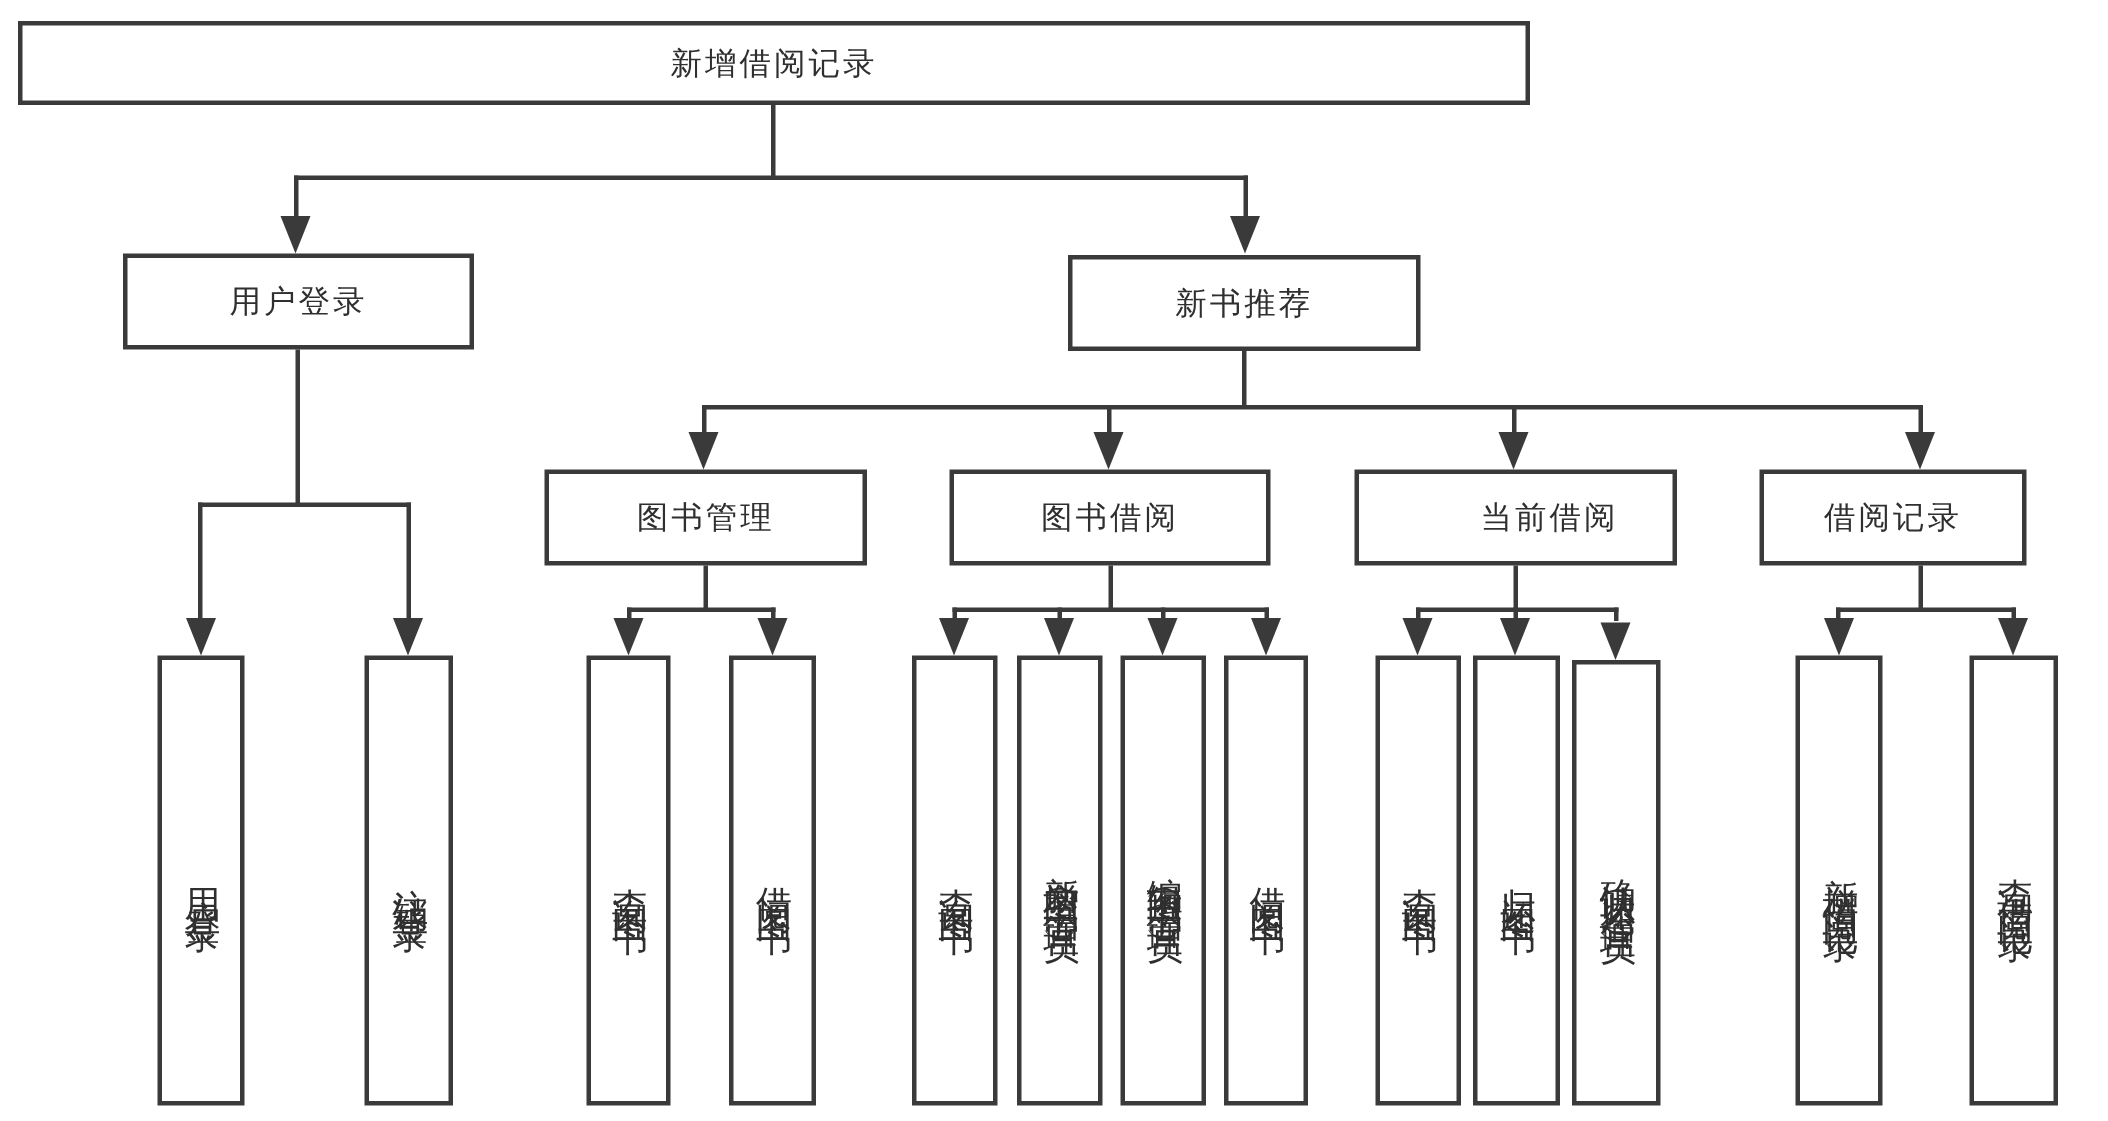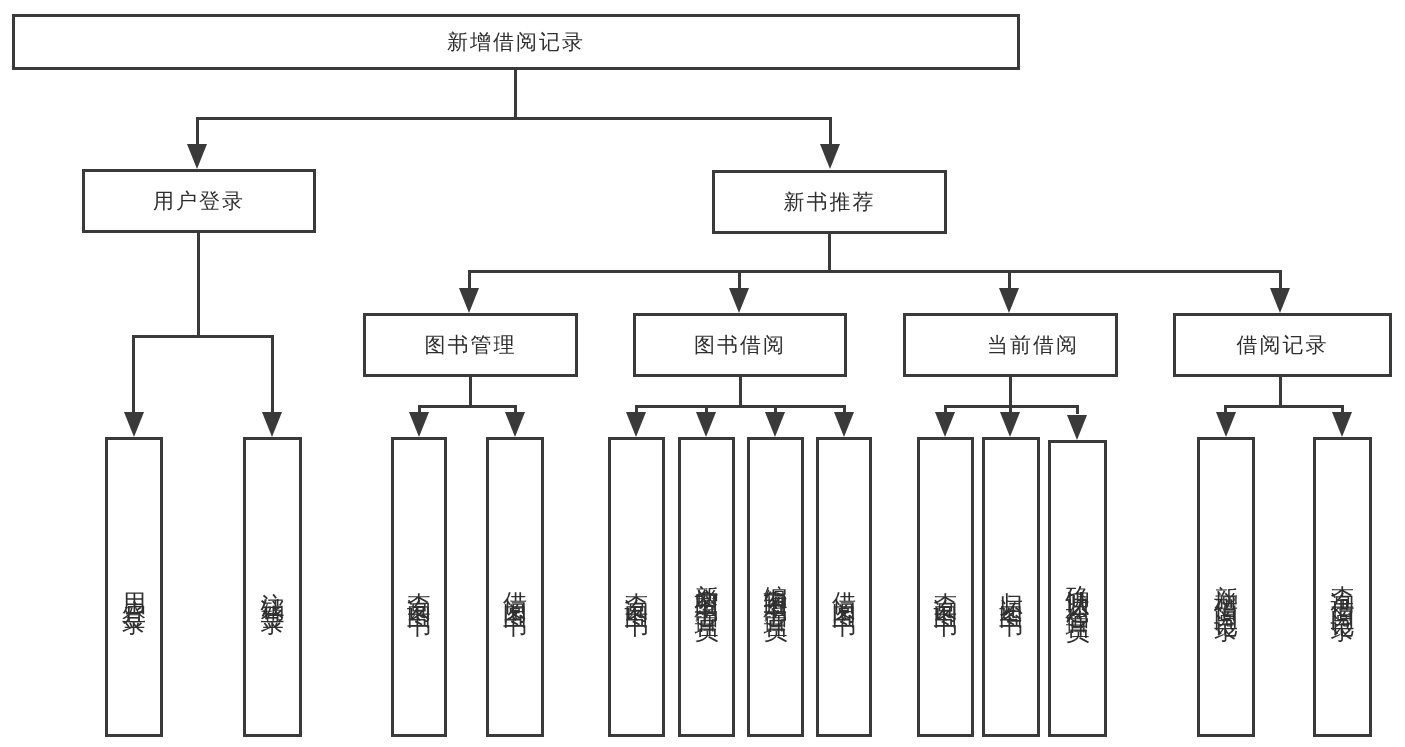--- a/index.html
+++ b/index.html
@@ -46,21 +46,21 @@
     white-space:nowrap;
   }
 
   
   #n-root{left:12px;top:14px;width:1008px;height:56px;}
   #n-user{left:82px;top:169px;width:234px;height:64px;}
   #n-book{left:712px;top:170px;width:235px;height:64px;}
   #n-rec {left:363px;top:313px;width:215px;height:64px;}
   #n-bor {left:633px;top:313px;width:214px;height:64px;}
   #n-cur {left:903px;top:313px;width:215px;height:64px;padding-left:45px;}
-  #n-rech{left:1173px;top:313px;width:219px;height:64px;}
+  #n-rech{left:1173px;top:313px;width:178px;height:64px;}
 
   #lf-login {left:105px;top:437px;width:58px;height:300px;}
   #lf-logout{left:243px;top:437px;width:59px;height:300px;}
   #lf-recq  {left:391px;top:437px;width:56px;height:300px;}
   #lf-recb  {left:486px;top:437px;width:58px;height:300px;}
   #lf-borq  {left:608px;top:437px;width:57px;height:300px;}
   #lf-boradd{left:678px;top:437px;width:57px;height:300px;letter-spacing:5px;}
   #lf-boredit{left:747px;top:437px;width:57px;height:300px;letter-spacing:5px;}
   #lf-borb  {left:816px;top:437px;width:56px;height:300px;}
   #lf-curq  {left:917px;top:437px;width:57px;height:300px;}

